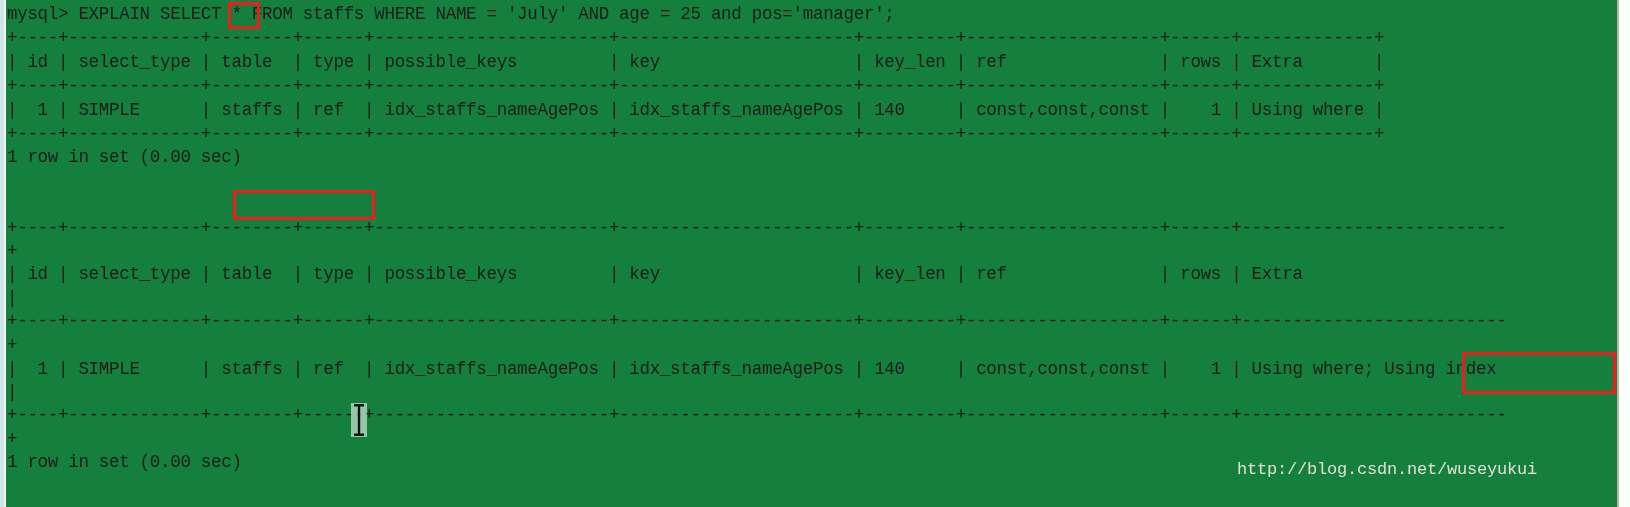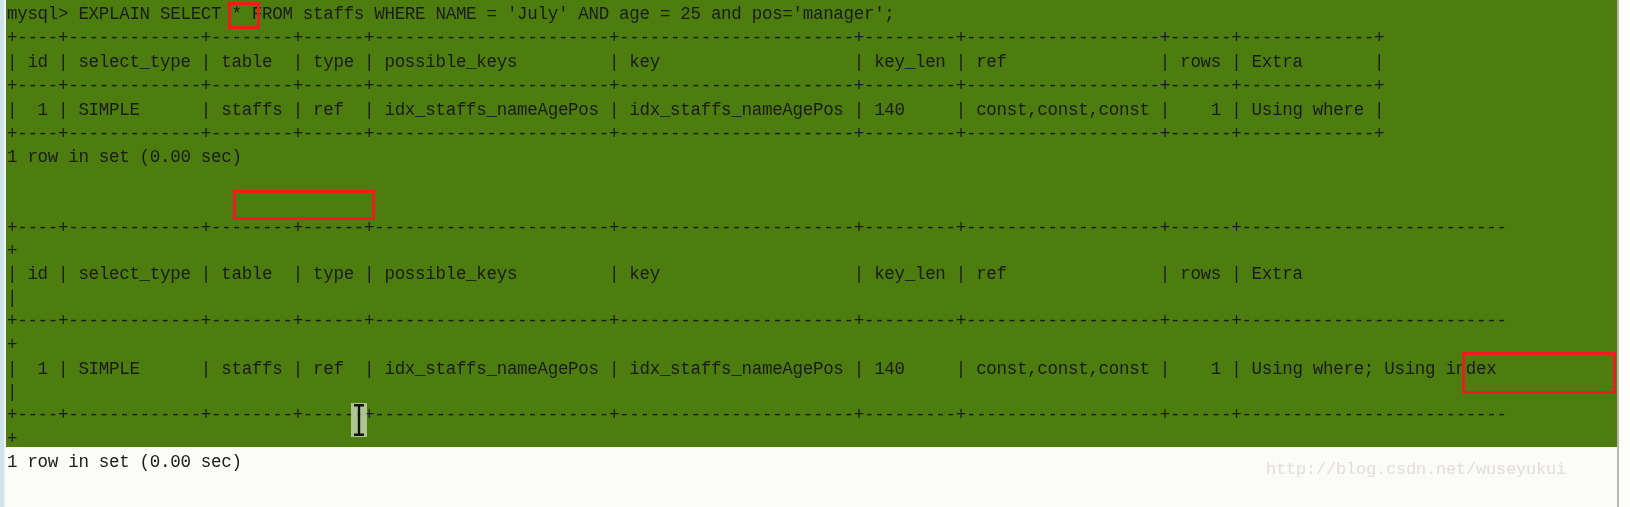--- a/index.html
+++ b/index.html
@@ -10,22 +10,22 @@
   body {
     width: 1630px;
     height: 507px;
     overflow: hidden;
     font-family: "Liberation Mono", "DejaVu Sans Mono", monospace;
   }
 
   #terminal {
     position: relative;
     width: 1630px;
-    height: 447px;
-    background: #4d7c0f;
+    height: 507px;
+    background: #15803d;
     box-sizing: border-box;
   }
 
   
   .edge-left {
     position: absolute;
     left: 0px;
     top: 0;
     width: 4px;
     height: 507px;
@@ -144,15 +144,15 @@
   <div class="ibeam" style="left:351px; top:403px;">
     <svg width="16" height="34" viewBox="0 0 16 34" xmlns="http://www.w3.org/2000/svg">
       <rect x="0" y="0" width="16" height="34" fill="#ffffff" fill-opacity="0.55"></rect>
       <path d="M3,1 H13 V3.5 H9.2 V30.5 H13 V33 H3 V30.5 H6.8 V3.5 H3 Z" fill="#111111"></path>
     </svg>
   </div>
 
   <div class="edge-right"></div>
   <div class="edge-right-fill"></div>
 
-  <div class="watermark" style="left:1266px; top:460px;">http://blog.csdn.net/wuseyukui</div>
+  <div class="watermark" style="left:1237px; top:460px;">http://blog.csdn.net/wuseyukui</div>
 
 </div>
 
 </body></html>

